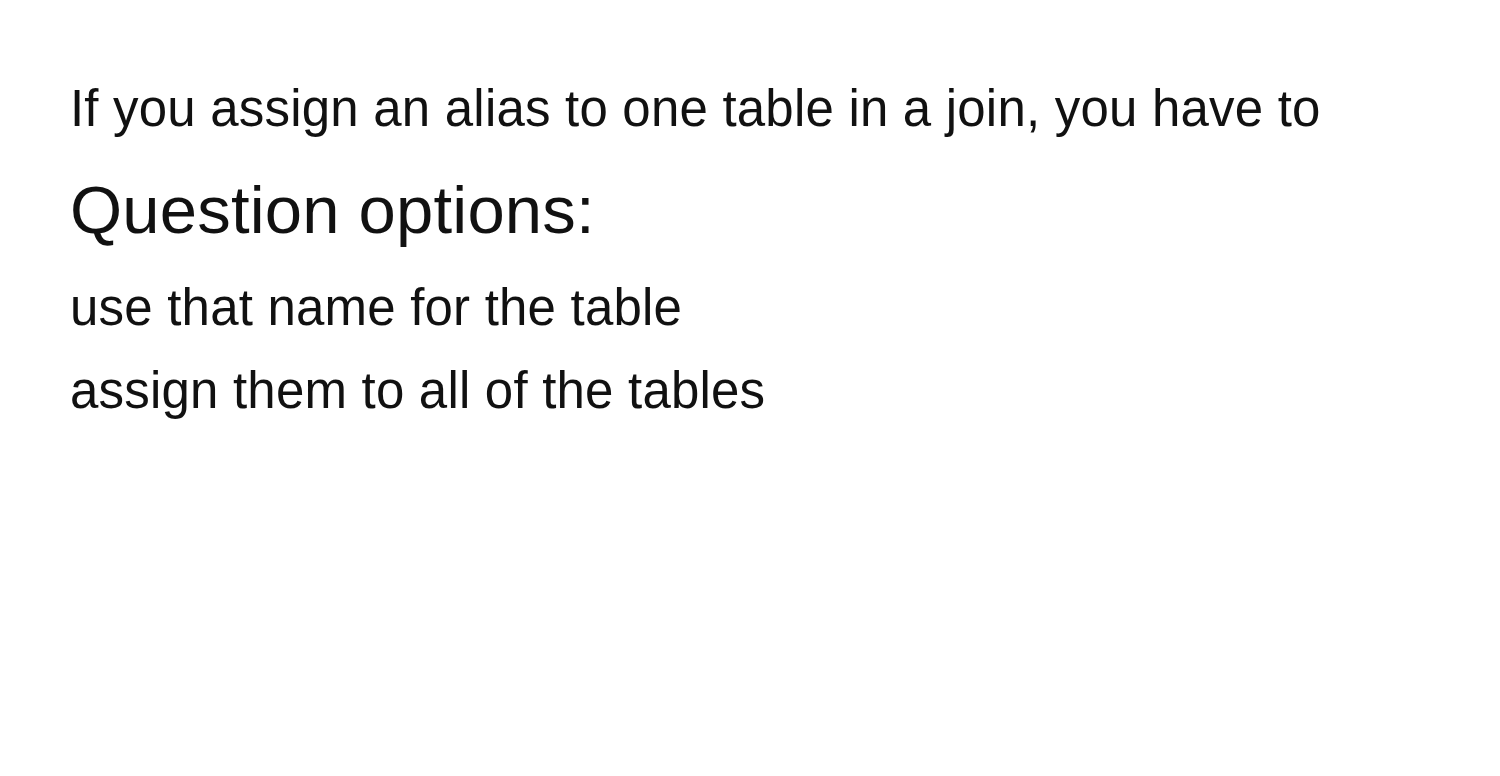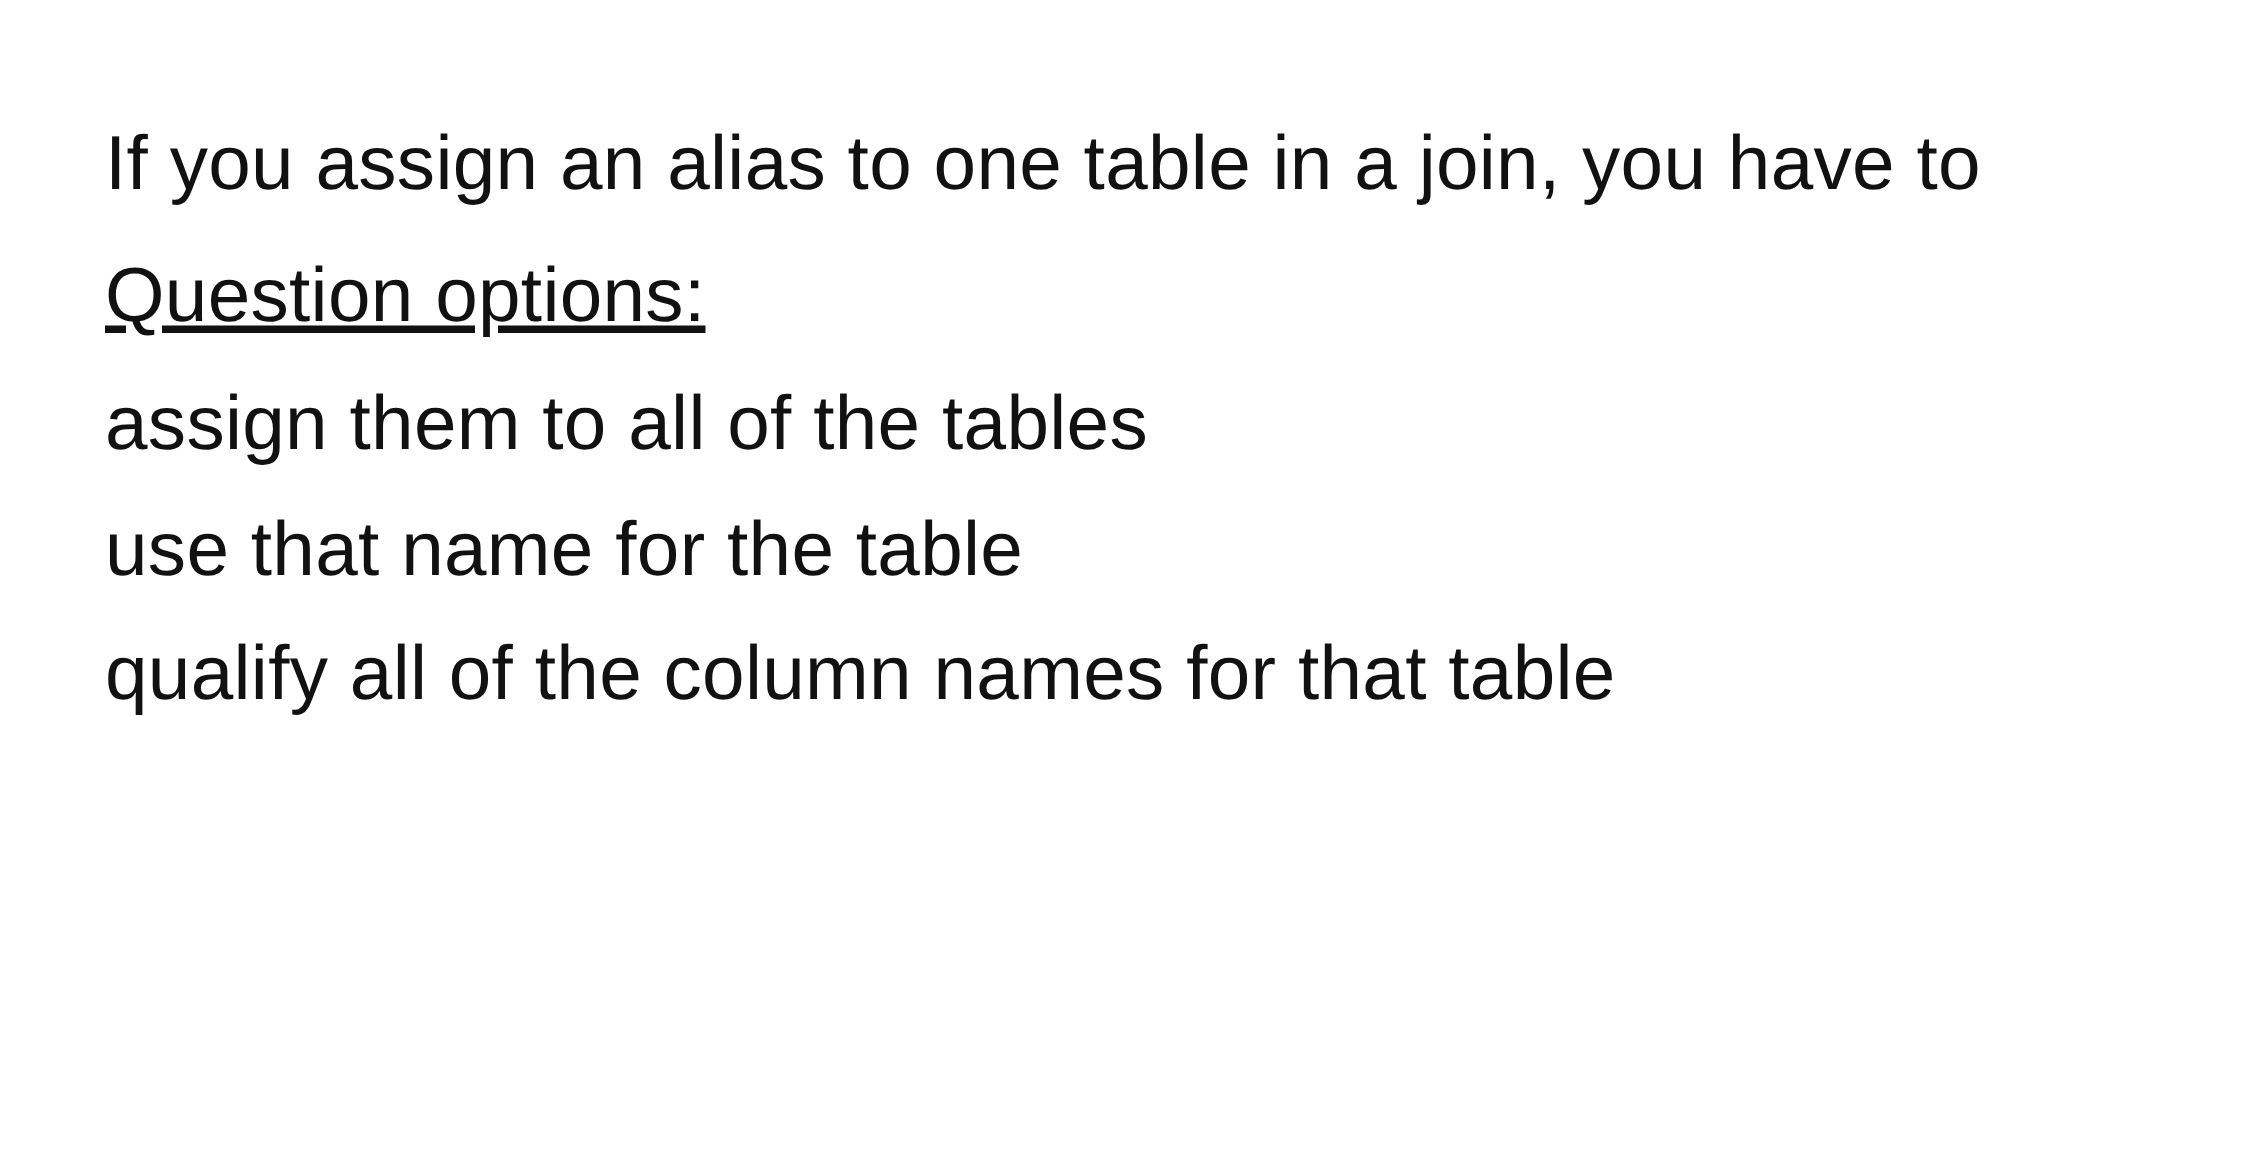--- a/index.html
+++ b/index.html
@@ -16,36 +16,34 @@
     padding: 68px 70px 0 70px;
     width: 1500px;
   }
   .stem {
     font-size: 51px;
     line-height: 1.6;
     letter-spacing: 0.2px;
     margin-bottom: 6px;
   }
   .options-heading {
-    font-size: 51px;
+    font-size: 67px;
     line-height: 1.6;
     letter-spacing: 0.2px;
     margin-top: 2px;
     margin-bottom: 4px;
-    text-decoration: underline;
   }
   .option {
     font-size: 51px;
     line-height: 1.6;
     letter-spacing: 0.2px;
     margin-top: 2px;
   }
 </style>
 </head>
 <body>
 
 <div class="page">
   <div class="stem">If you assign an alias to one table in a join, you have to</div>
   <div class="options-heading">Question options:</div>
+  <div class="option">use that name for the table</div>
   <div class="option">assign them to all of the tables</div>
-  <div class="option">use that name for the table</div>
-  <div class="option">qualify all of the column names for that table</div>
 </div>
 
 </body></html>

